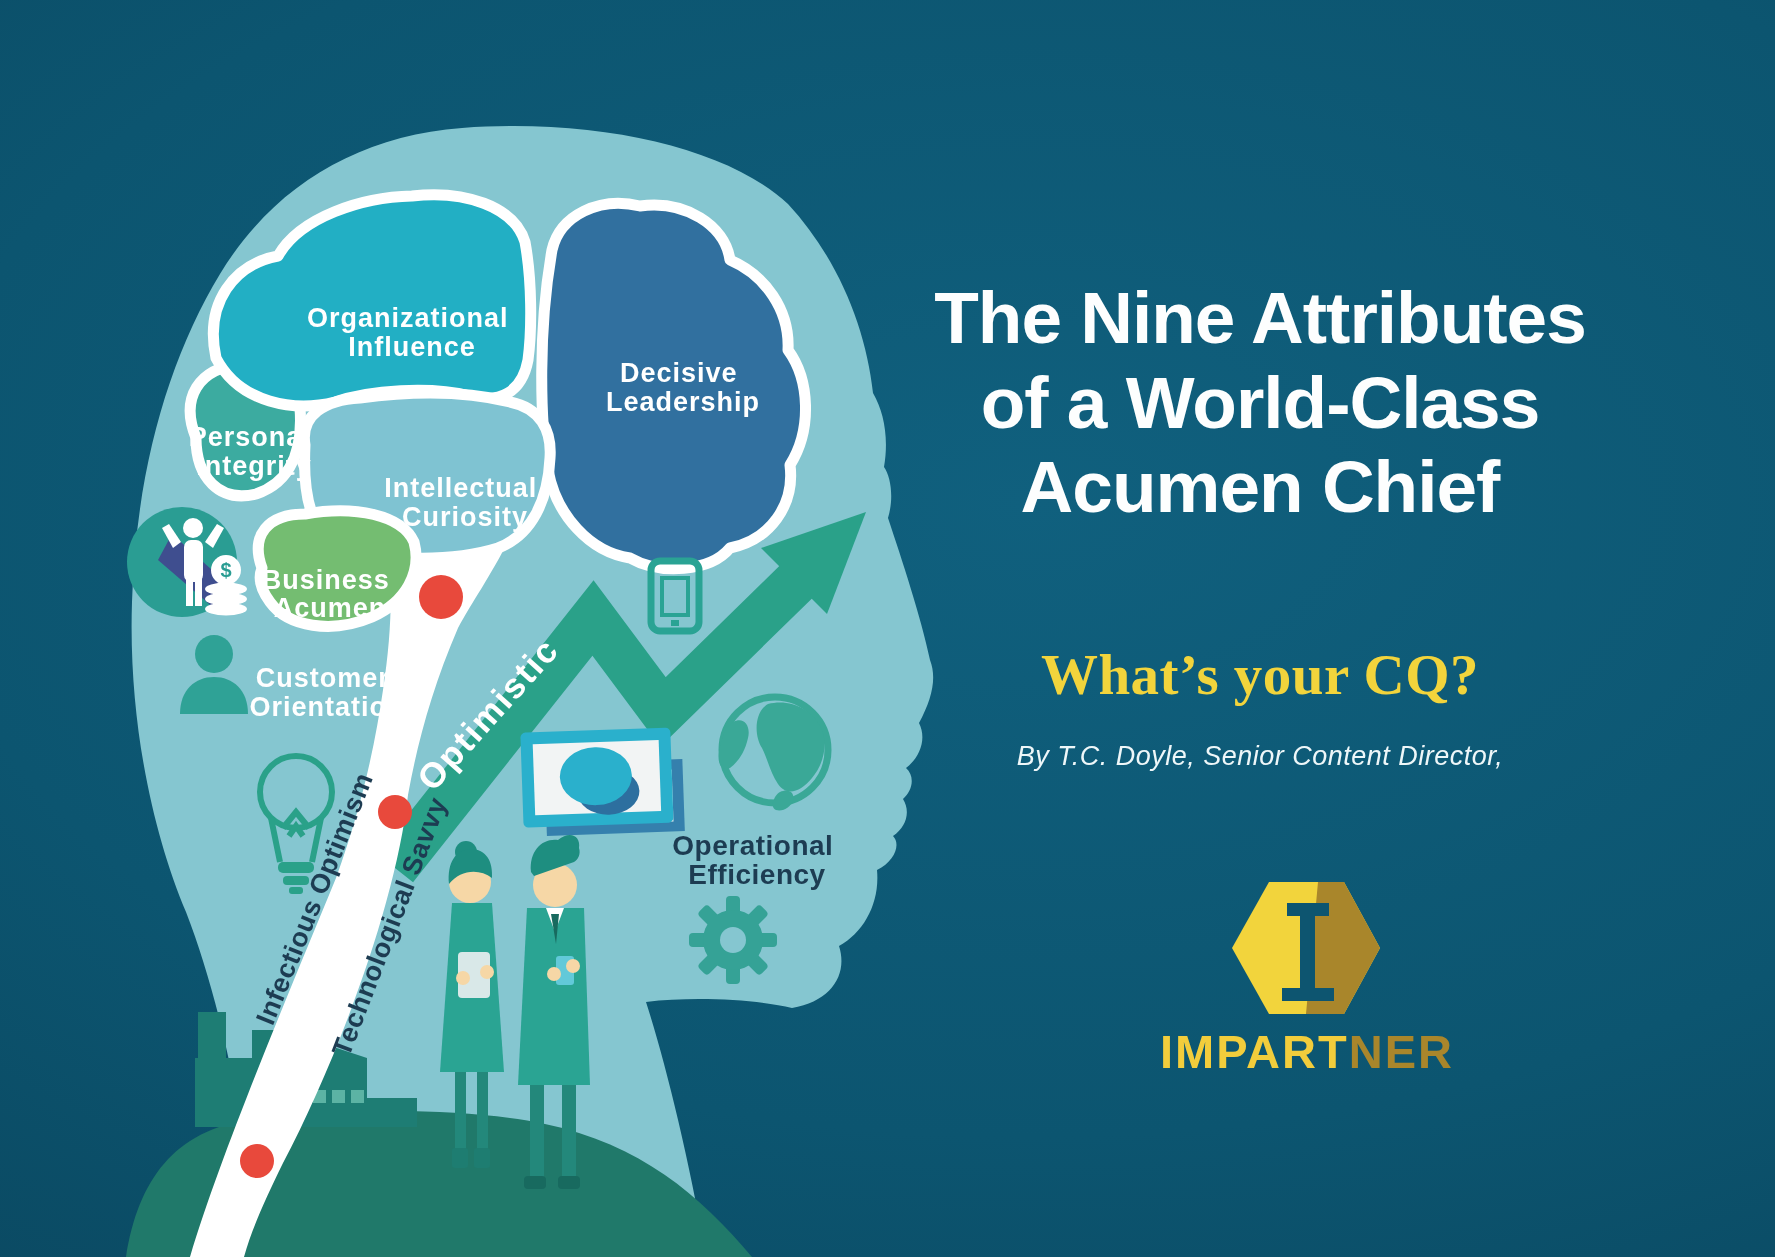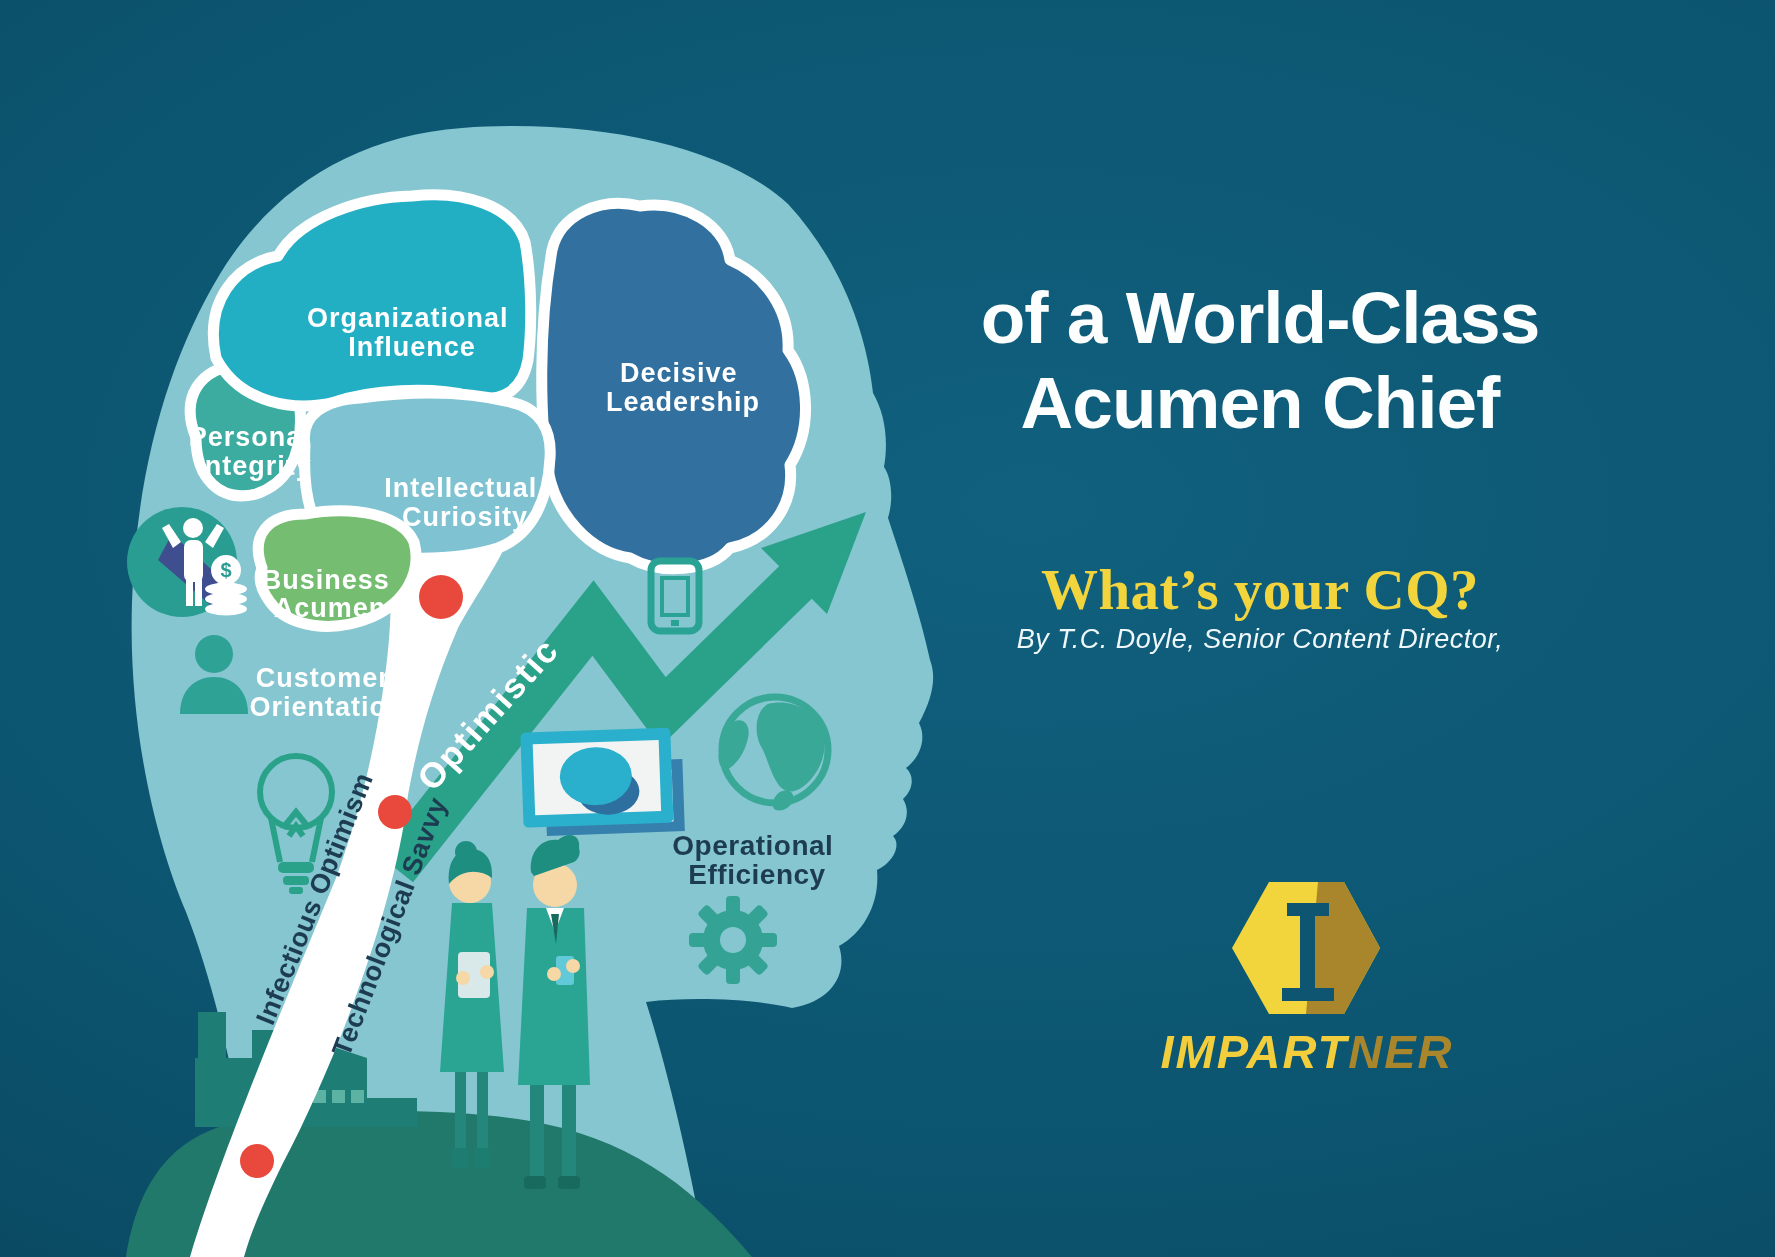--- a/index.html
+++ b/index.html
@@ -5,24 +5,24 @@
   html,body{margin:0;padding:0;background:#062f40;}
   .page{
     position:relative;width:1775px;height:1257px;overflow:hidden;
     background:radial-gradient(ellipse 130% 105% at 58% 40%, #10607e 0%, #0c5570 48%, #093f56 100%);
     font-family:"Liberation Sans", sans-serif;
   }
   .illustration{position:absolute;left:0;top:0;}
   .panel{position:absolute;left:880px;top:0;width:760px;text-align:center;color:#ffffff;}
   .title{margin-top:276px;font-size:73px;font-weight:bold;line-height:1.16;letter-spacing:-1px;color:#fdfefe;}
   .question{margin-top:112px;font-size:57px;font-weight:bold;color:#f2d43c;letter-spacing:0.5px;font-family:Liberation Serif, serif;}
-  .byline{font-size:27px;font-style:italic;line-height:1.33;color:#eef7f9;letter-spacing:0.5px;}
+  .byline{margin-top:32px;font-size:27px;font-style:italic;line-height:1.33;color:#eef7f9;letter-spacing:0.5px;}
   .logo-svg{position:absolute;left:1222px;top:876px;}
   .wordmark{position:absolute;left:1152px;top:1024px;width:310px;text-align:center;
-    font-size:47px;font-weight:bold;letter-spacing:2px;font-style:italic;}
+    font-size:47px;font-weight:bold;letter-spacing:2px;}
   .wordmark .primary{color:#f2cd3c;}
   .wordmark .secondary{color:#a9862b;}
   svg text{font-family:"Liberation Sans", sans-serif;}
 </style>
 </head>
 <body>
 
 <div class="page">
 
   <svg class="illustration" width="960" height="1257" viewBox="0 0 960 1257">
@@ -258,20 +258,21 @@
     </g>
 
     <text fill="#1d3c52" font-weight="bold" font-size="28" text-anchor="middle" letter-spacing="0.5">
       <tspan x="757" y="855">Operational</tspan>
       <tspan x="757" y="884">Efficiency</tspan>
     </text>
   </svg>
 
   <div class="panel">
     <div class="title">
+      <div>The Nine Attributes</div>
       <div>of a World-Class</div>
       <div>Acumen Chief</div>
     </div>
     <div class="question">What’s your CQ?</div>
     <div class="byline">
       <div>By T.C. Doyle, Senior Content Director,</div>
     </div>
   </div>
 
   <svg class="logo-svg" width="170" height="150" viewBox="0 0 170 150">

